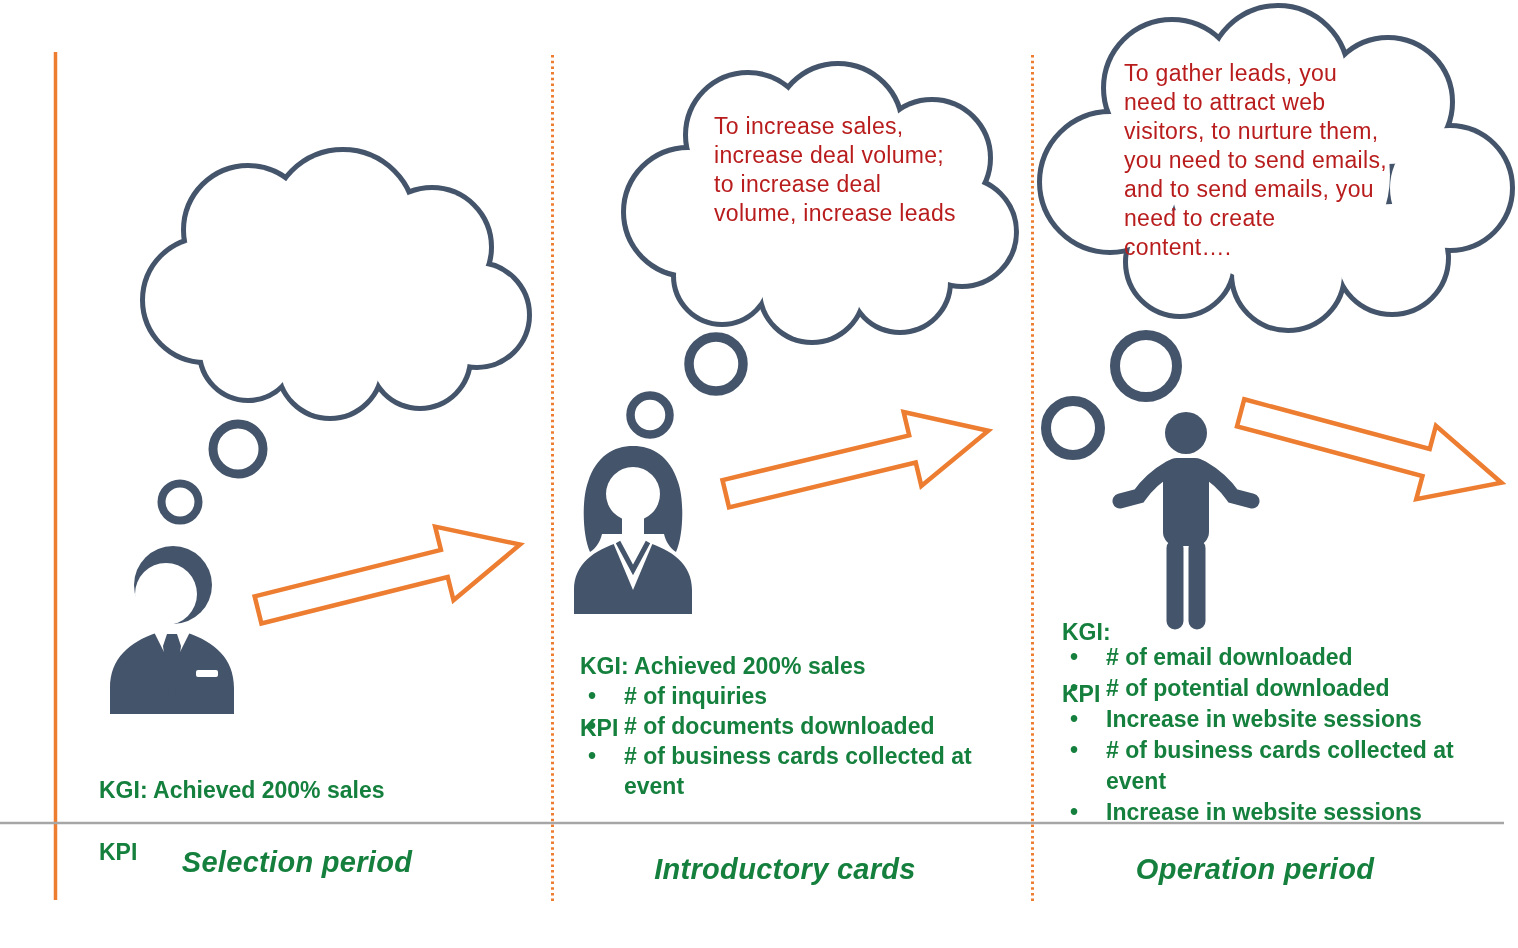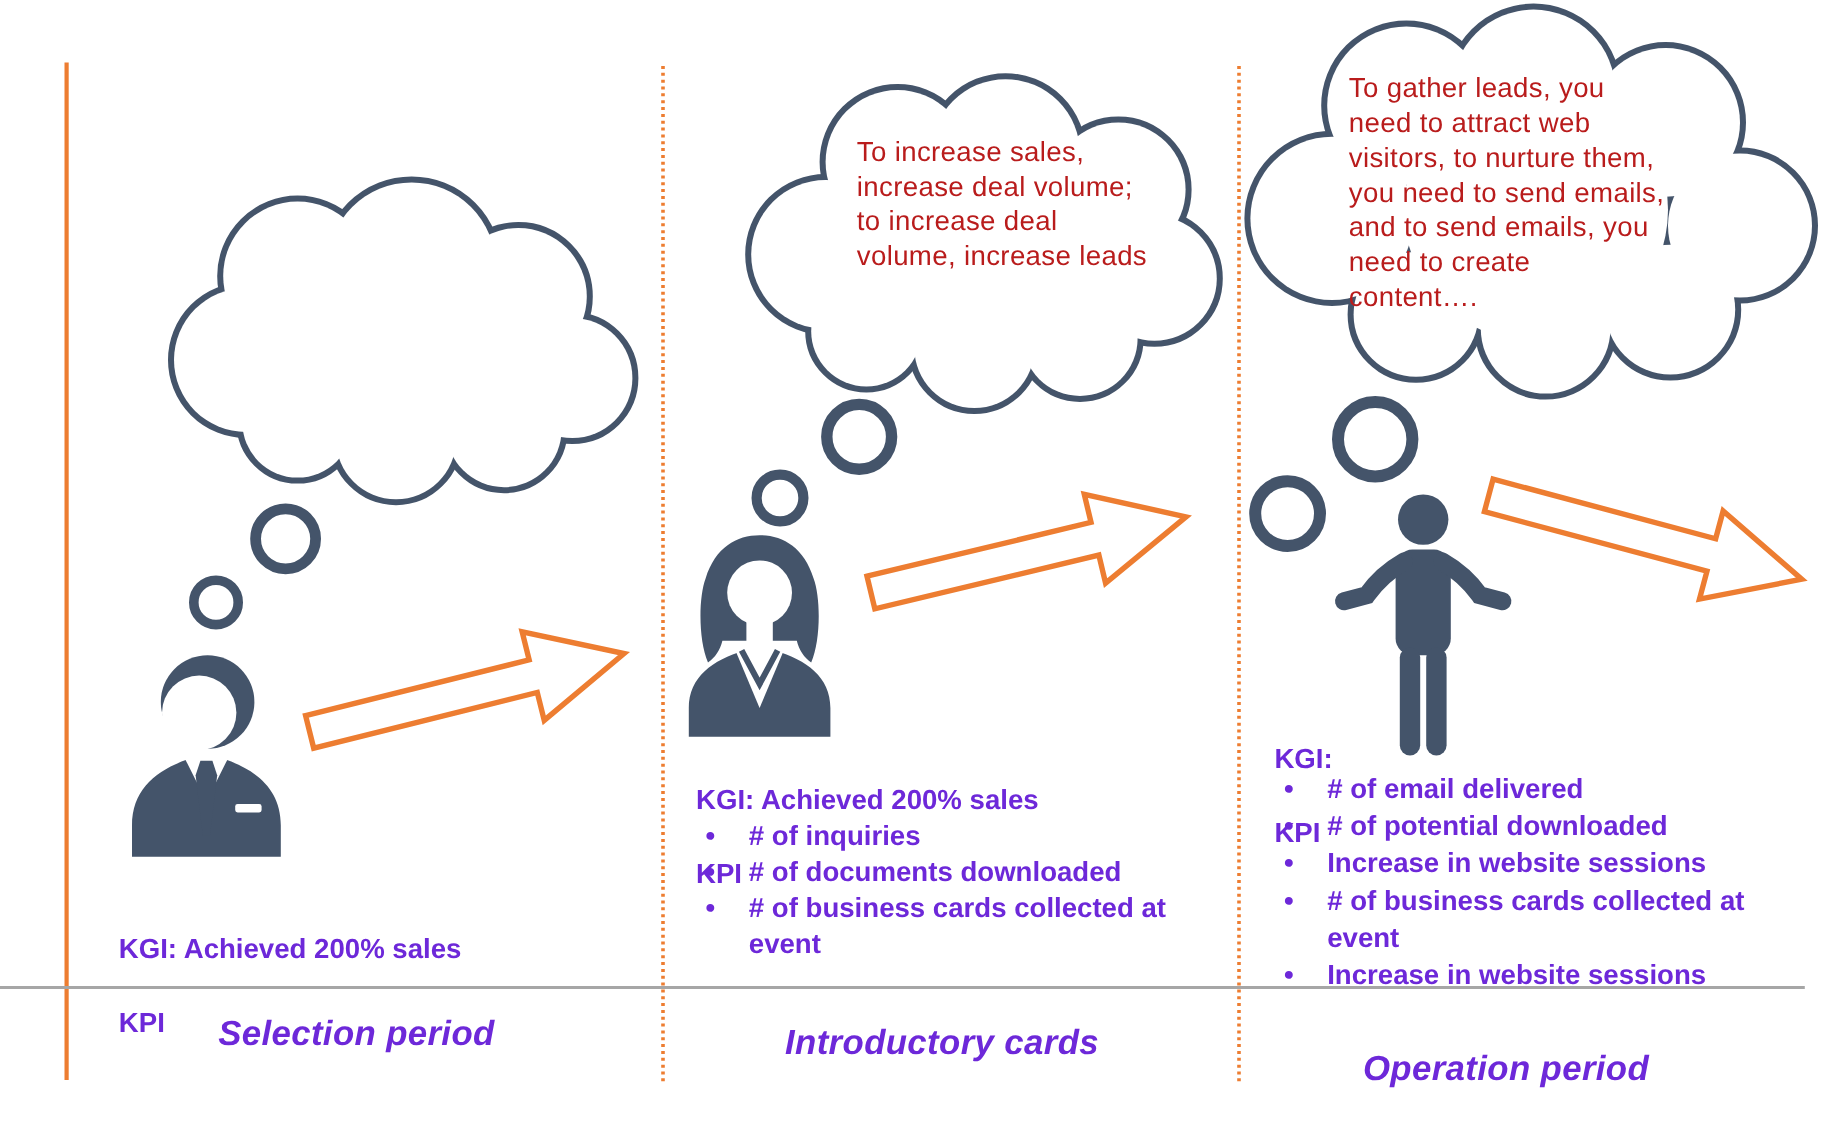--- a/index.html
+++ b/index.html
@@ -13,21 +13,21 @@
   .canvas svg.art { position:absolute; left:0; top:0; }
 
   
   .cloud-stroke { fill:#ffffff; stroke:#44546A; stroke-width:10; }
   .cloud-fill   { fill:#ffffff; stroke:none; }
   .ring         { fill:#ffffff; stroke:#44546A; }
   .person       { fill:#44546A; }
   .person .neg  { fill:#ffffff; }
   .arrow        { fill:#ffffff; stroke:#ED7D31; stroke-width:4.5; stroke-linejoin:miter; }
 
-  .txt { position:absolute; color:#6d28d9; }
+  .txt { position:absolute; color:#15803d; }
   .thought-txt {
     font-size:23px; line-height:29px; color:#b91c1c;
     white-space:pre-line; letter-spacing:0.3px;
   }
   .thought-txt.c1 { line-height:31px; }
   .kgi-block { font-weight:bold; font-size:23px; line-height:31px; white-space:pre-line; }
   .kpi-list { list-style:none; margin:0; padding:0; font-weight:bold; font-size:23px; }
   .kpi-list li { display:flex; align-items:flex-start; }
   .kpi-list .bullet { flex:0 0 36px; padding-left:8px; }
   .kpi-list.mid li { line-height:30px; }
@@ -193,21 +193,21 @@
     </li>
   </ul>
 
   <div class="txt kgi-block" style="left:1062px; top:586px; width:300px;">
     <div>KGI:</div>
     <div>KPI</div>
   </div>
   <ul class="txt kpi-list right" style="left:1062px; top:642px; width:430px;">
     <li>
       <span class="bullet">•</span>
-      <span class="kpi-text"># of email delivered</span>
+      <span class="kpi-text"># of email downloaded</span>
     </li>
     <li>
       <span class="bullet">•</span>
       <span class="kpi-text"># of potential downloaded</span>
     </li>
     <li>
       <span class="bullet">•</span>
       <span class="kpi-text">Increase in website sessions</span>
     </li>
     <li>
@@ -215,15 +215,15 @@
       <span class="kpi-text"># of business cards collected at event</span>
     </li>
     <li>
       <span class="bullet">•</span>
       <span class="kpi-text">Increase in website sessions</span>
     </li>
   </ul>
 
   <div class="txt period-label" style="left:97px; top:846px; width:400px;">Selection period</div>
   <div class="txt period-label" style="left:585px; top:853px; width:400px;">Introductory cards</div>
-  <div class="txt period-label" style="left:1055px; top:853px; width:400px;margin-top:22px;">Operation period</div>
+  <div class="txt period-label" style="left:1055px; top:853px; width:400px;">Operation period</div>
 
 </div>
 
 </body></html>

